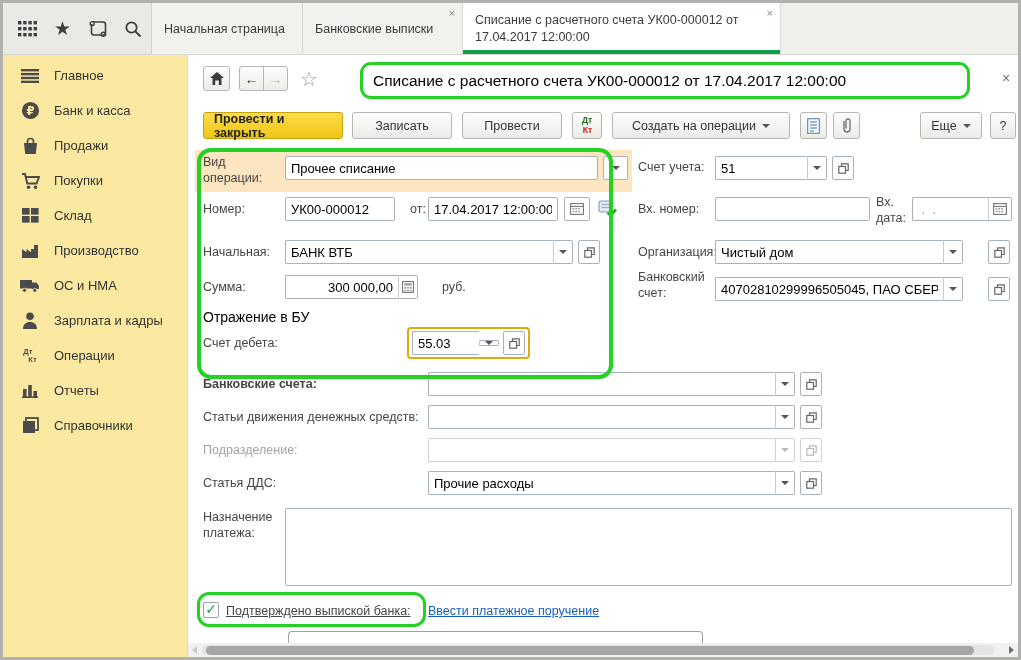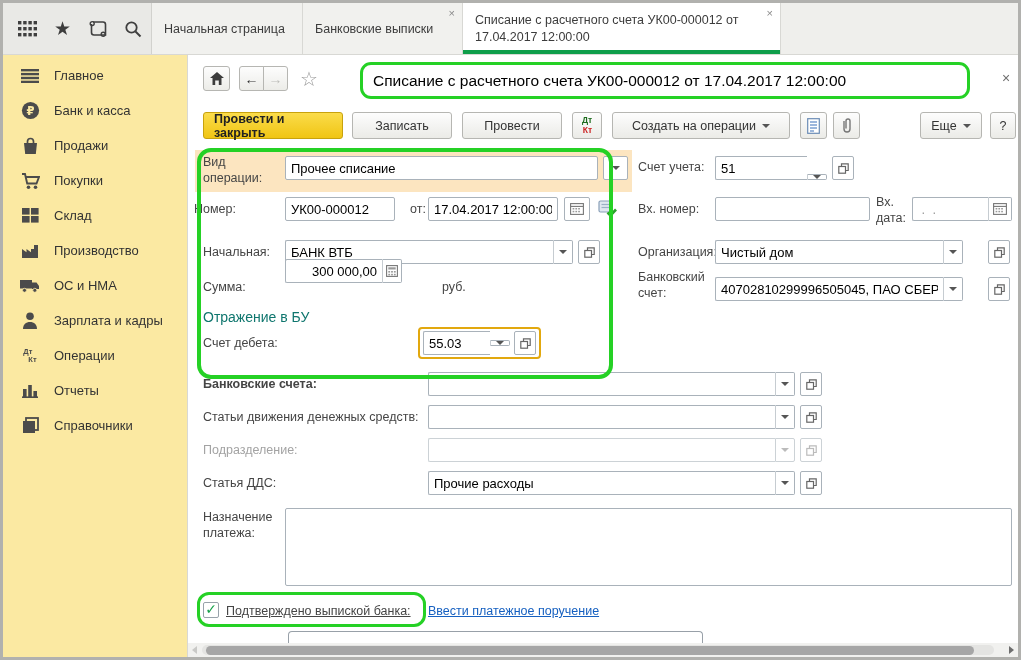--- a/index.html
+++ b/index.html
@@ -55,21 +55,21 @@
   .tbtn.primary { background:linear-gradient(#fbdc4a,#f0c514); border-color:#c8a20d; font-weight:bold; color:#222; }
   .arr { width:0; height:0; border-left:4px solid transparent; border-right:4px solid transparent;
          border-top:4px solid #555; display:inline-block; }
   .dtkt-btn { font-size:8.5px; font-weight:bold; line-height:1.1; padding:0 4px; }
   .dtkt-btn .dt { color:#1c6b1c; display:block; text-align:left; }
   .dtkt-btn .kt { color:#c22; display:block; text-align:right; }
 
   
   .lbl { position:absolute; font-size:12.5px; color:#454545; line-height:1.25; }
   .lbl.dim { color:#a3a3a3; }
-  .sect { position:absolute; font-size:14px; color:#0f766e; }
+  .sect { position:absolute; font-size:14px; color:#000000; }
   .band { position:absolute; background:#fce5c0; }
   .fgrp { position:absolute; display:flex; align-items:stretch; height:24px; }
   .fld { height:24px; border:1px solid #a9b2ba; border-radius:2px; font-size:13px; color:#000;
          padding:0 5px; font-family:inherit; background:#fff; outline:none; }
   .fgrp .fld { border-radius:2px 0 0 2px; border-right:none; flex:1; min-width:0; }
   .combo { width:20px; border:1px solid #a9b2ba; border-left:1px solid #c6ccd1; background:#fff;
            display:flex; align-items:center; justify-content:center; border-radius:0 2px 2px 0; }
   .squarebtn { position:absolute; width:22px; height:24px; border:1px solid #a9b2ba; border-radius:2px;
                background:#fff; display:flex; align-items:center; justify-content:center; }
   .solo { position:absolute; width:25px; height:24px; border:1px solid #a9b2ba; border-radius:2px;
@@ -326,21 +326,21 @@
       <span>?</span>
     </div>
 
     <div class="band" style="left:7px;top:95px;width:437px;height:42px;"></div>
     <div class="lbl" style="left:15px;top:100px;width:64px;">Вид операции:</div>
     <input class="fld abs" style="left: 97px; top: 101px; width: 313px;" value="Прочее списание">
     <div class="solo" style="left:415px;top:101px;">
         <span class="arr"></span>
       </div>
 
-    <div class="lbl" style="left:6px;top:147px;">Номер:</div>
+    <div class="lbl" style="left:15px;top:147px;">Номер:</div>
     <input class="fld abs" style="left: 97px; top: 142px; width: 110px;" value="УК00-000012">
     <div class="lbl" style="left:222px;top:147px;">от:</div>
     <input class="fld abs" style="left: 240px; top: 142px; width: 130px;" value="17.04.2017 12:00:00">
     <div class="solo" style="left:376px;top:142px;width:26px;">
       <svg width="14" height="12" viewBox="0 0 14 12">
           <rect x="0.6" y="0.6" width="12.8" height="10.8" fill="#fff" stroke="#777" stroke-width="1.1"></rect>
           <line x1="0.6" y1="3.4" x2="13.4" y2="3.4" stroke="#777" stroke-width="1.1"></line>
           <g fill="#999">
             <rect x="2.6" y="5" width="1.7" height="1.5"></rect>
             <rect x="5.4" y="5" width="1.7" height="1.5"></rect>
@@ -370,21 +370,21 @@
         </span>
     </div>
     <div class="squarebtn" style="left:390px;top:185px;">
       <svg width="11" height="11" viewBox="0 0 11 11">
           <rect x="0.8" y="3.5" width="6.7" height="6.7" fill="none" stroke="#666" stroke-width="1.2"></rect>
           <path d="M3.5 3.5 V0.8 H10.2 V7.5 H7.5" fill="none" stroke="#666" stroke-width="1.2"></path>
         </svg>
     </div>
 
     <div class="lbl" style="left:15px;top:225px;">Сумма:</div>
-    <div class="fgrp" style="left:97px;top:204px;width:117px;">
+    <div class="fgrp" style="left:97px;top:220px;width:133px;">
       <input class="fld right" value="300 000,00" style="">
       <span class="combo">
         <svg width="12" height="12" viewBox="0 0 12 12">
             <rect x="0.6" y="0.6" width="10.8" height="10.8" fill="#fff" stroke="#777" stroke-width="1.1"></rect>
             <rect x="2.3" y="2.3" width="7.4" height="2.2" fill="#999"></rect>
             <g fill="#999">
               <rect x="2.3" y="6" width="1.8" height="1.6"></rect>
               <rect x="5.1" y="6" width="1.8" height="1.6"></rect>
               <rect x="7.9" y="6" width="1.8" height="1.6"></rect>
               <rect x="2.3" y="8.8" width="1.8" height="1.6"></rect>
@@ -392,35 +392,35 @@
               <rect x="7.9" y="8.8" width="1.8" height="1.6"></rect>
             </g>
           </svg>
       </span>
     </div>
     <div class="lbl" style="left:254px;top:225px;">руб.</div>
 
     <div class="sect" style="left:15px;top:254px;">Отражение в БУ</div>
 
     <div class="lbl" style="left:15px;top:281px;">Счет дебета:</div>
-    <div class="focus-wrap" style="left:230px;top:272px;justify-content:flex-end;">
+    <div class="focus-wrap" style="left:219px;top:272px;justify-content:flex-end;">
       <input class="fld" style="width: 67px;" value="55.03">
       <span class="combo">
           <span class="arr"></span>
         </span>
       <span class="squarebtn">
         <svg width="11" height="11" viewBox="0 0 11 11">
             <rect x="0.8" y="3.5" width="6.7" height="6.7" fill="none" stroke="#666" stroke-width="1.2"></rect>
             <path d="M3.5 3.5 V0.8 H10.2 V7.5 H7.5" fill="none" stroke="#666" stroke-width="1.2"></path>
           </svg>
       </span>
     </div>
 
     <div class="lbl" style="left:450px;top:105px;">Счет учета:</div>
-    <div class="fgrp" style="left:527px;top:101px;width:112px;align-items:flex-end;">
+    <div class="fgrp" style="left:527px;top:101px;width:112px;">
       <input class="fld" value="51" style="">
       <span class="combo">
           <span class="arr"></span>
         </span>
     </div>
     <div class="squarebtn" style="left:644px;top:101px;">
       <svg width="11" height="11" viewBox="0 0 11 11">
           <rect x="0.8" y="3.5" width="6.7" height="6.7" fill="none" stroke="#666" stroke-width="1.2"></rect>
           <path d="M3.5 3.5 V0.8 H10.2 V7.5 H7.5" fill="none" stroke="#666" stroke-width="1.2"></path>
         </svg>

